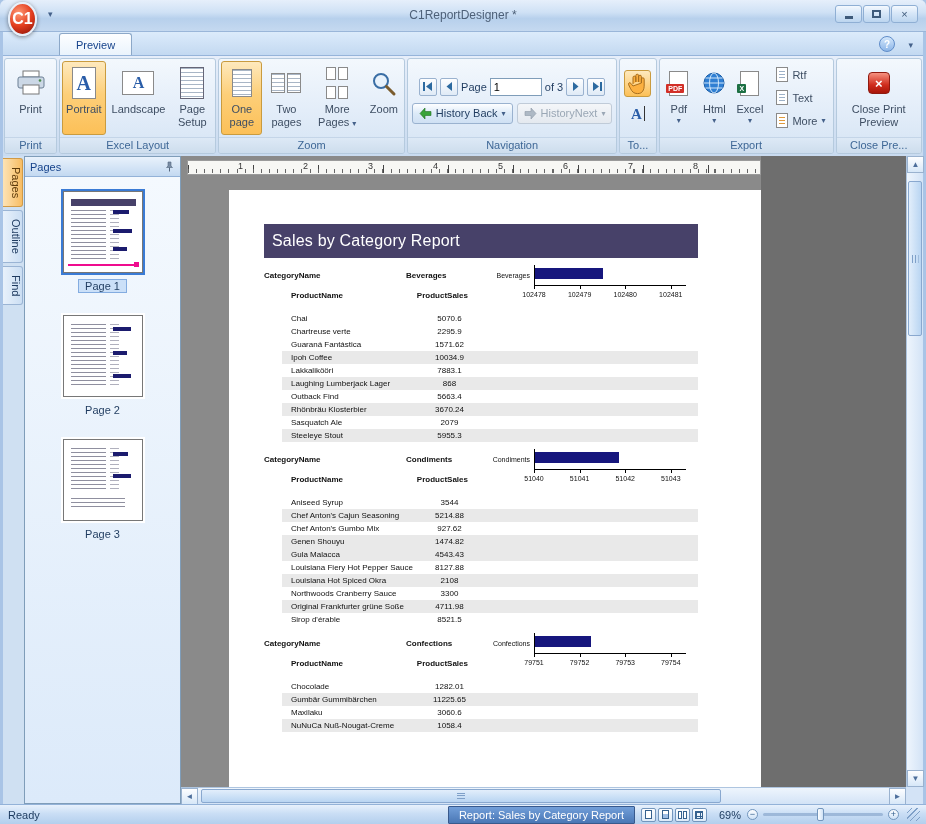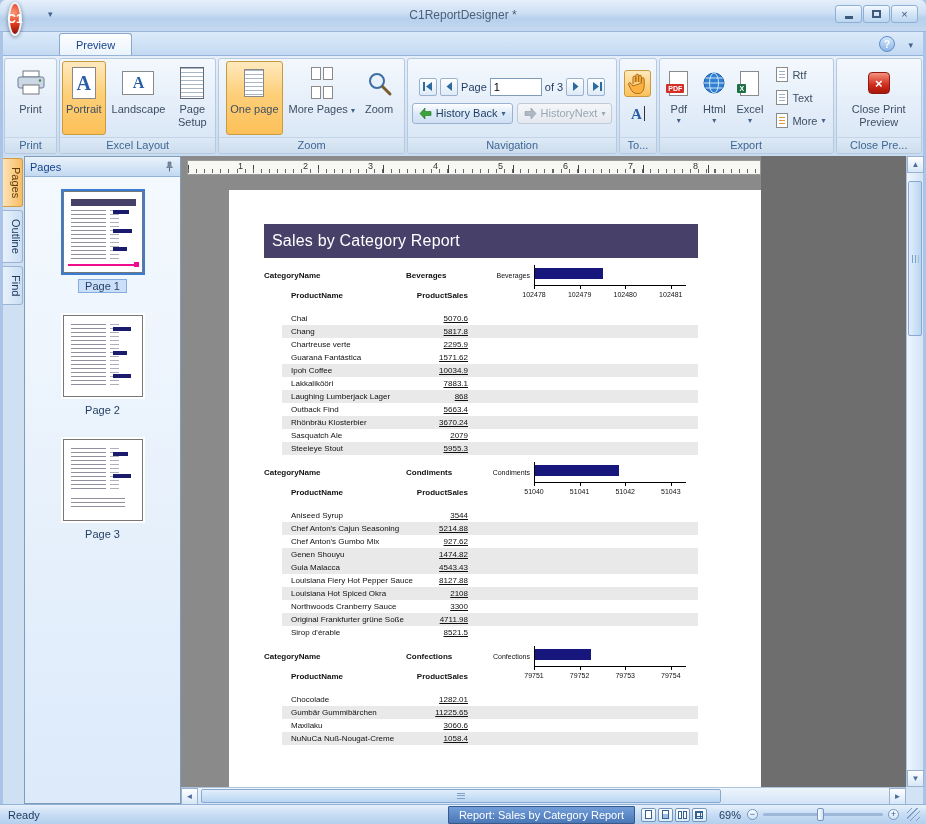--- a/index.html
+++ b/index.html
@@ -5,24 +5,24 @@
   * { margin:0; padding:0; box-sizing:border-box; }
   html,body { width:926px; height:824px; overflow:hidden; }
   body { font-family:"Liberation Sans", sans-serif; user-select:none; background:#6f6f6f; font-size:11px; }
   .window { position:relative; width:926px; height:824px; background:#bfd6ee;
             box-shadow: inset 3px 0 #a9c4e6, inset -3px 0 #a9c4e6, inset 0 -3px #a9c4e6; }
 
   
   .titlebar { position:absolute; left:0; top:0; right:0; height:32px;
     background:linear-gradient(#e6effb, #cfe1f5 40%, #b7d0ec 60%, #c5d9f0);
     border-bottom:1px solid #9ab6d9; border-radius:6px 6px 0 0; }
-  .appbtn { position:absolute; left:8px; top:2px; width:14px; height:34px; border-radius:50%;
+  .appbtn { position:absolute; left:8px; top:2px; width:29px; height:34px; border-radius:50%;
     background:radial-gradient(circle at 35% 30%, #ff9a76, #e23c1d 50%, #8d1207 95%);
     border:2px solid #e7f0fa; box-shadow:0 1px 4px rgba(0,0,0,.45); color:#fff; font-weight:bold;
-    font-size:12px; display:flex; align-items:center; justify-content:center; z-index:5; }
+    font-size:16px; display:flex; align-items:center; justify-content:center; z-index:5; }
   .qat-dd { position:absolute; left:48px; top:9px; font-size:9px; color:#44618a; }
   .title-text { position:absolute; left:0; right:0; top:8px; text-align:center; font-size:12px; color:#4d6078; }
   .winbtns { position:absolute; right:8px; top:5px; display:flex; gap:1px; }
   .winbtn { width:27px; height:18px; border:1px solid #8fafd4; border-radius:3px;
     background:linear-gradient(#f4f9fe,#d7e7f8 45%,#bcd5ef); display:flex; align-items:center; justify-content:center;
     color:#3e5a7a; font-size:11px; line-height:1; }
   .glyph-min { width:8px; height:3px; background:#3e5a7a; margin-top:7px; }
   .glyph-max { width:9px; height:8px; border:2px solid #3e5a7a; }
 
   
@@ -153,21 +153,21 @@
   .cat-line { position:absolute; top:0; left:0; right:0; height:11px; }
   .cat-line .catname { position:absolute; left:0; }
   .cat-line .catval  { position:absolute; left:142px; }
   .hdr-line { position:absolute; top:20px; left:0; right:0; height:11px; }
   .hdr-line .ph { position:absolute; left:27px; }
   .hdr-line .sh { position:absolute; left:124px; width:80px; text-align:right; }
   .rows { position:relative; }
   .prow { margin-left:18px; width:416px; height:13px; display:flex; align-items:center; font-size:8px; color:#111; }
   .prow.alt { background:#e9e9e9; }
   .prow .pname { padding-left:9px; width:149px; white-space:nowrap; overflow:hidden; }
-  .prow .psales { width:37px; text-align:right;text-decoration:underline; }
+  .prow .psales { width:37px; text-align:center; }
 
   .chart { position:absolute; left:219px; top:-8px; width:216px; height:54px; font-size:7px; color:#111; }
   .chart-cat { position:absolute; left:0; top:9px; width:47px; text-align:right; }
   .plot { position:absolute; left:51px; top:0; right:0; height:54px; }
   .vaxis { position:absolute; left:0; top:2px; width:1px; height:20px; background:#000; }
   .haxis { position:absolute; left:0; top:22px; width:152px; height:1px; background:#000; }
   .bar { position:absolute; left:1px; top:5px; height:11px; background:#16167d; }
   .tickmark { position:absolute; top:22px; width:1px; height:4px; background:#000; }
   .ticklabel { position:absolute; top:28px; transform:translateX(-50%); font-size:7px; white-space:nowrap; }
 
@@ -300,20 +300,27 @@
 
     <div class="rgroup g-zoom">
       <div class="rgroup-content" style="gap:2px;">
         <div class="bigbtn selected">
           <div class="bicon">
               <div class="pageicon lines" style="width:20px;height:28px;"></div>
             </div>
           <div class="blabel">One page</div>
         </div>
         <div class="bigbtn">
+          <div class="bicon" style="gap:2px;">
+            <div class="pageicon lines" style="width:14px;height:20px;"></div>
+              <div class="pageicon lines" style="width:14px;height:20px;"></div>
+          </div>
+          <div class="blabel">Two pages</div>
+        </div>
+        <div class="bigbtn">
           <div class="bicon" style="flex-wrap:wrap;width:24px;gap:2px;">
             <div class="pageicon" style="width:10px;height:13px;"></div>
               <div class="pageicon" style="width:10px;height:13px;"></div>
             <div class="pageicon" style="width:10px;height:13px;"></div>
               <div class="pageicon" style="width:10px;height:13px;"></div>
           </div>
           <div class="blabel"><span>More Pages</span> <span class="dd-inline">▾</span></div>
         </div>
         <div class="bigbtn">
           <div class="bicon">
@@ -562,24 +569,20 @@
                           <span class="ticklabel" style="left: 136.8px;">102481</span>
                         </div>
         </div>
       </div>
     </div>
     <div class="rows">
                     <div class="prow">
                       <span class="pname">Chai</span>
                       <span class="psales">5070.6</span>
                     </div>
-                    <div class="prow alt">
-                      <span class="pname">Chang</span>
-                      <span class="psales">5817.8</span>
-                    </div>
                     <div class="prow">
                       <span class="pname">Chartreuse verte</span>
                       <span class="psales">2295.9</span>
                     </div>
                     <div class="prow">
                       <span class="pname">Guaraná Fantástica</span>
                       <span class="psales">1571.62</span>
                     </div>
                     <div class="prow alt">
                       <span class="pname">Ipoh Coffee</span>

